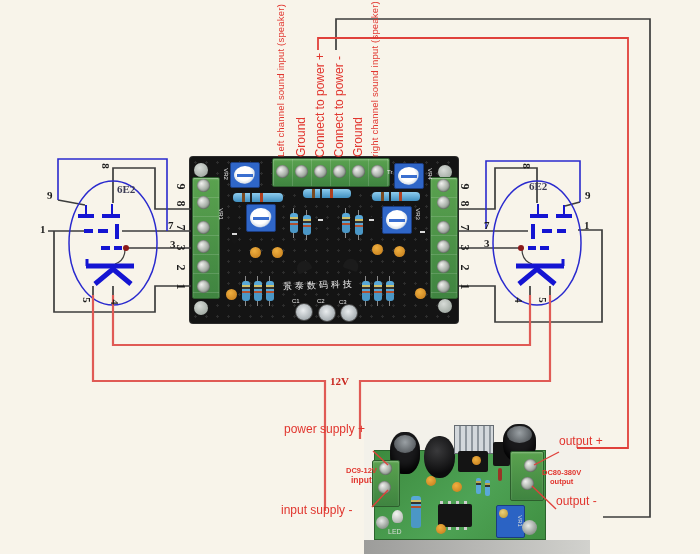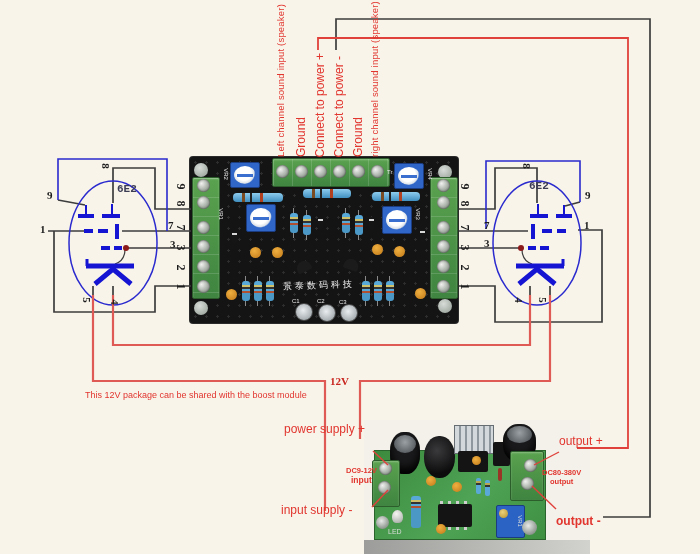--- a/index.html
+++ b/index.html
@@ -14,21 +14,21 @@
   
   .red{color:#e1352e;}
   .note-lg{font-size:11.5px;}
   .note-sm{font-size:9px;}
   .psu-lbl{font-size:12px;}
   .dc{font-size:7.5px;font-weight:bold;line-height:8px;}
   .v12{font-family:"Liberation Serif",serif;font-weight:bold;font-size:11px;color:#c8261f;}
   
   .pin{font-family:"Liberation Serif",serif;font-size:11px;font-weight:700;color:#1c1c1c;}
   .rot{transform:rotate(90deg);}
-  .tube-name{font-family:Liberation Mono, monospace;font-size:11px;font-weight:700;color:#3c3c55;}
+  .tube-name{font-family:Liberation Serif, serif;font-size:11px;font-weight:700;color:#3c3c55;}
   .tnum{font-family:"Liberation Serif",serif;font-size:12px;font-weight:700;color:#1c1c1c;transform:rotate(90deg);}
   
   #pcb-main{position:absolute;left:190px;top:157px;width:268px;height:166px;z-index:1;
     background-color:#141414;background-image:radial-gradient(#2d2d2d 1px,transparent 1.3px);
     background-size:11px 11px;border-radius:3px;box-shadow:0 0 0 1px #2a2a2a;}
   .tblock{position:absolute;background:linear-gradient(#5aa24f,#3f8440);border:1px solid #2c5e2c;border-radius:2px;
     box-shadow:inset 0 1px 2px rgba(255,255,255,.3);}
   .tblock.vseg{background-image:repeating-linear-gradient(180deg,rgba(255,255,255,.14) 0 1px,transparent 1px 19px),linear-gradient(#5aa24f,#3f8440);}
   .tblock.hseg{background-image:repeating-linear-gradient(90deg,rgba(255,255,255,.14) 0 1px,transparent 1px 19px),linear-gradient(#5aa24f,#3f8440);}
   .screw{position:absolute;width:13px;height:13px;border-radius:50%;
@@ -320,24 +320,23 @@
   <span class="lbl tnum" style="left:177px;top:279px;">1</span>
 
   <span class="lbl tnum" style="left:461px;top:179px;">9</span>
   <span class="lbl tnum" style="left:461px;top:196px;">8</span>
   <span class="lbl tnum" style="left:461px;top:220px;">7</span>
   <span class="lbl tnum" style="left:461px;top:240px;">3</span>
   <span class="lbl tnum" style="left:461px;top:260px;">2</span>
   <span class="lbl tnum" style="left:461px;top:279px;">1</span>
 
   <span class="lbl v12" style="left:330px;top:375px;">12V</span>
-  <span class="lbl red note-sm" style="left:85px;top:390px;">This 12V package can be shared with the boost module</span>
 
   <span class="lbl red psu-lbl" style="left:284px;top:422px;">power supply +</span>
   <span class="lbl red psu-lbl" style="left:281px;top:503px;">input supply -</span>
   <span class="lbl red psu-lbl" style="left:559px;top:434px;">output +</span>
-  <span class="lbl red psu-lbl" style="left:556px;top:514px;font-weight:bold;">output -</span>
+  <span class="lbl red psu-lbl" style="left:556px;top:494px;">output -</span>
   <span class="lbl red dc" style="left:346px;top:467px;">DC9-12V</span>
   <span class="lbl red dc" style="left:351px;top:476px;font-size:8.5px;">input</span>
   <span class="lbl red dc" style="left:542px;top:469px;">DC80-380V</span>
   <span class="lbl red dc" style="left:550px;top:478px;">output</span>
 
 </div>
 
 </body></html>

